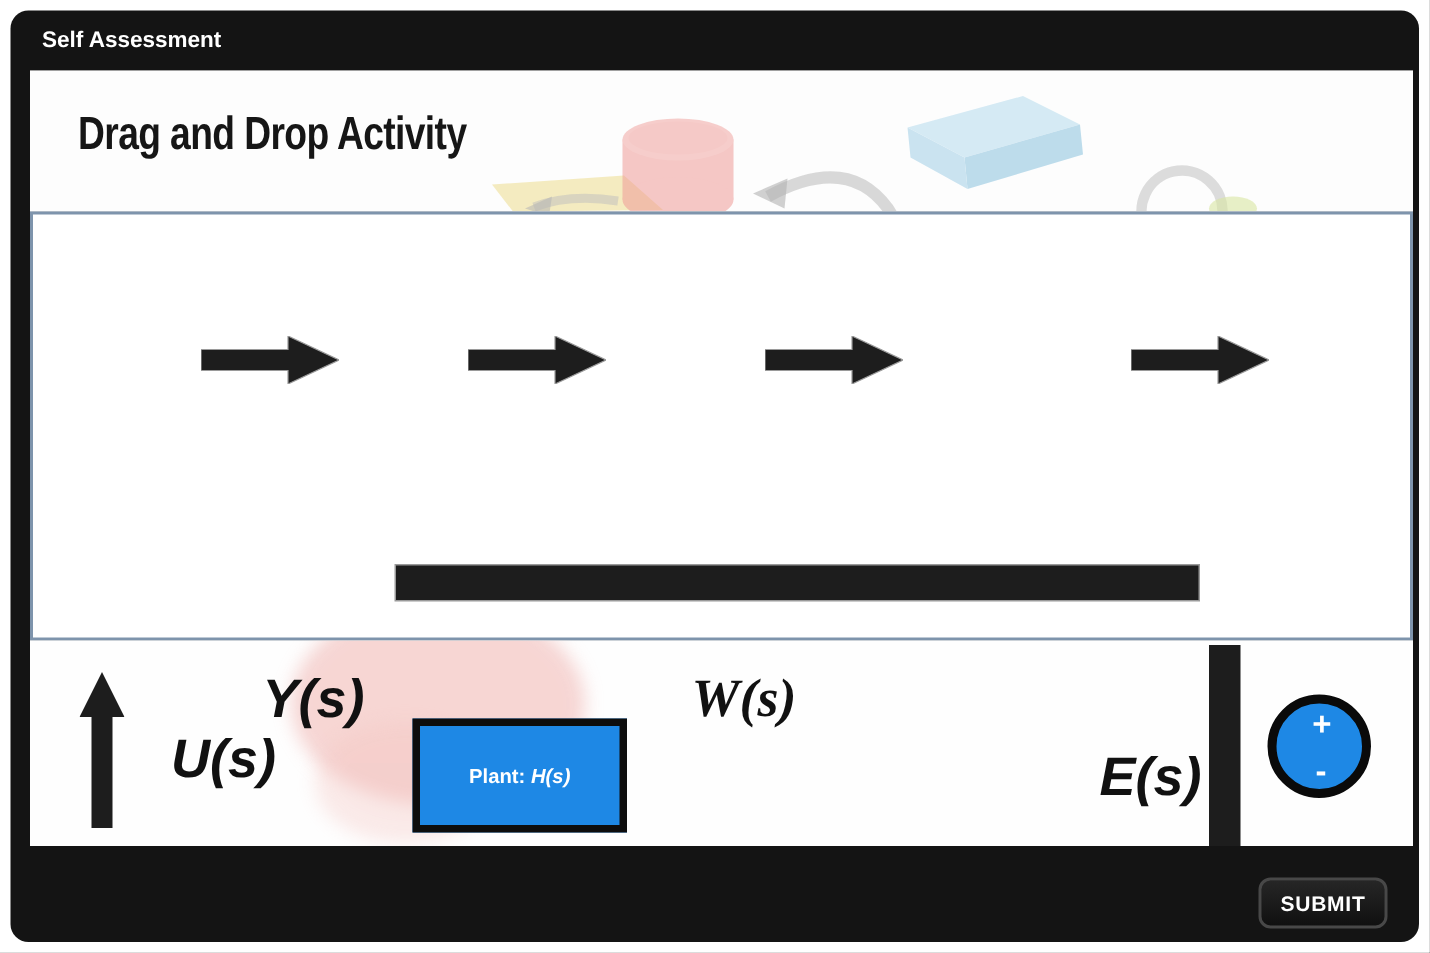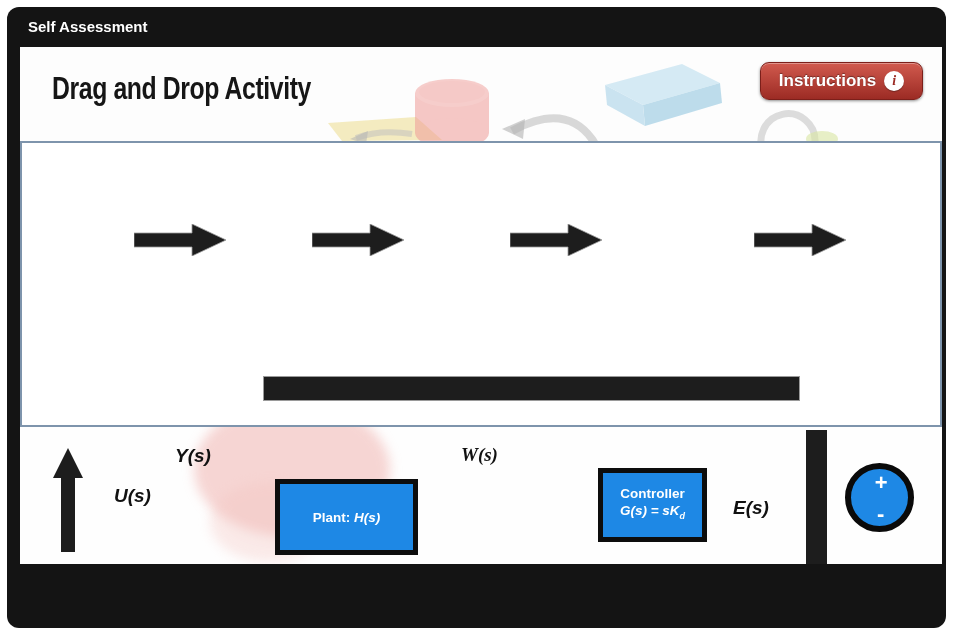--- a/index.html
+++ b/index.html
@@ -54,21 +54,21 @@
   }
   .drop-arrow { position:absolute; width:92px; height:32px; }
   .long-bar {
     position:absolute; left:242px; top:234px; width:535px; height:23px;
     background:#1d1d1d; box-shadow:0 0 0 1px #9a9a9a;
   }
   
   .tray { position:absolute; left:0; top:380px; width:922px; height:137px; background:#fefefe; overflow:hidden; }
   .tray-deco { position:absolute; left:0; top:0; }
   .signal-label {
-    position:absolute; font-size:19px; font-weight:bold; font-style:italic;
+    position:absolute; font-size:36px; font-weight:bold; font-style:italic;
     color:#111111; white-space:nowrap; cursor:grab;
   }
   .block {
     position:absolute; background:#1e88e5; border:5px solid #0d0d0d;
     display:flex; flex-direction:column; align-items:center; justify-content:center;
     color:#ffffff; font-weight:bold; font-size:13.5px; line-height:17px;
     text-align:center; cursor:grab;
   }
   .plant-block   { left:255px; top:40px; width:143px; height:76px;margin-top:12px; }
   .controller-block { left:578px; top:41px; width:109px; height:74px; }
@@ -137,24 +137,20 @@
           <polygon points="623,58 700,36 702,56 625,79" fill="#b3d7e9"></polygon>
           <polygon points="585,38 623,58 625,79 587,58" fill="#c2dfee"></polygon>
         </g>
 
         <path d="M 744 106 A 27 27 0 1 1 795 95" stroke="#c6c6c6" stroke-width="7" fill="none" opacity="0.6"></path>
         <ellipse cx="802" cy="92" rx="16" ry="8" fill="#d9e6a2" opacity="0.6"></ellipse>
       </svg>
 
       <div class="activity-title">Drag and Drop Activity</div>
 
-      <div class="instructions-btn">
-        <span class="instructions-label">Instructions</span>
-        <span class="info-icon">i</span>
-      </div>
     </div>
 
     <div class="canvas">
       <svg class="drop-arrow" style="left:112px; top:81px;" viewBox="0 0 92 32">
         <polygon points="0,9 58,9 58,0 92,16 58,32 58,23 0,23" fill="#1d1d1d" stroke="#9a9a9a" stroke-width="0.8"></polygon>
       </svg>
       <svg class="drop-arrow" style="left:290px; top:81px;" viewBox="0 0 92 32">
         <polygon points="0,9 58,9 58,0 92,16 58,32 58,23 0,23" fill="#1d1d1d" stroke="#9a9a9a" stroke-width="0.8"></polygon>
       </svg>
       <svg class="drop-arrow" style="left:488px; top:81px;" viewBox="0 0 92 32">
@@ -183,32 +179,29 @@
 
       <span class="signal-label" style="left:155px; top:18px;">Y(s)</span>
       <span class="signal-label" style="left:94px; top:58px;">U(s)</span>
 
       <div class="block plant-block">
         <span><span>Plant: </span><span class="italic">H(s)</span></span>
       </div>
 
       <span class="signal-label" style="left:441px; top:17px;font-family:Liberation Serif, serif;">W(s)</span>
 
-      <div class="block controller-block">
-        <span>Controller</span>
-        <span class="italic"><span>G(s) = sK</span><sub class="small">d</sub></span>
-      </div>
 
       <span class="signal-label" style="left:713px; top:70px;">E(s)</span>
 
       <div class="vertical-bar"></div>
 
       <div class="sum-junction">
         <span class="sum-plus">+</span>
         <span class="sum-minus">-</span>
       </div>
     </div>
 
   </div>
 
   <div class="footer"></div>
+  <div class="submit-btn">SUBMIT</div>
 
 </div>
 
 </body></html>

